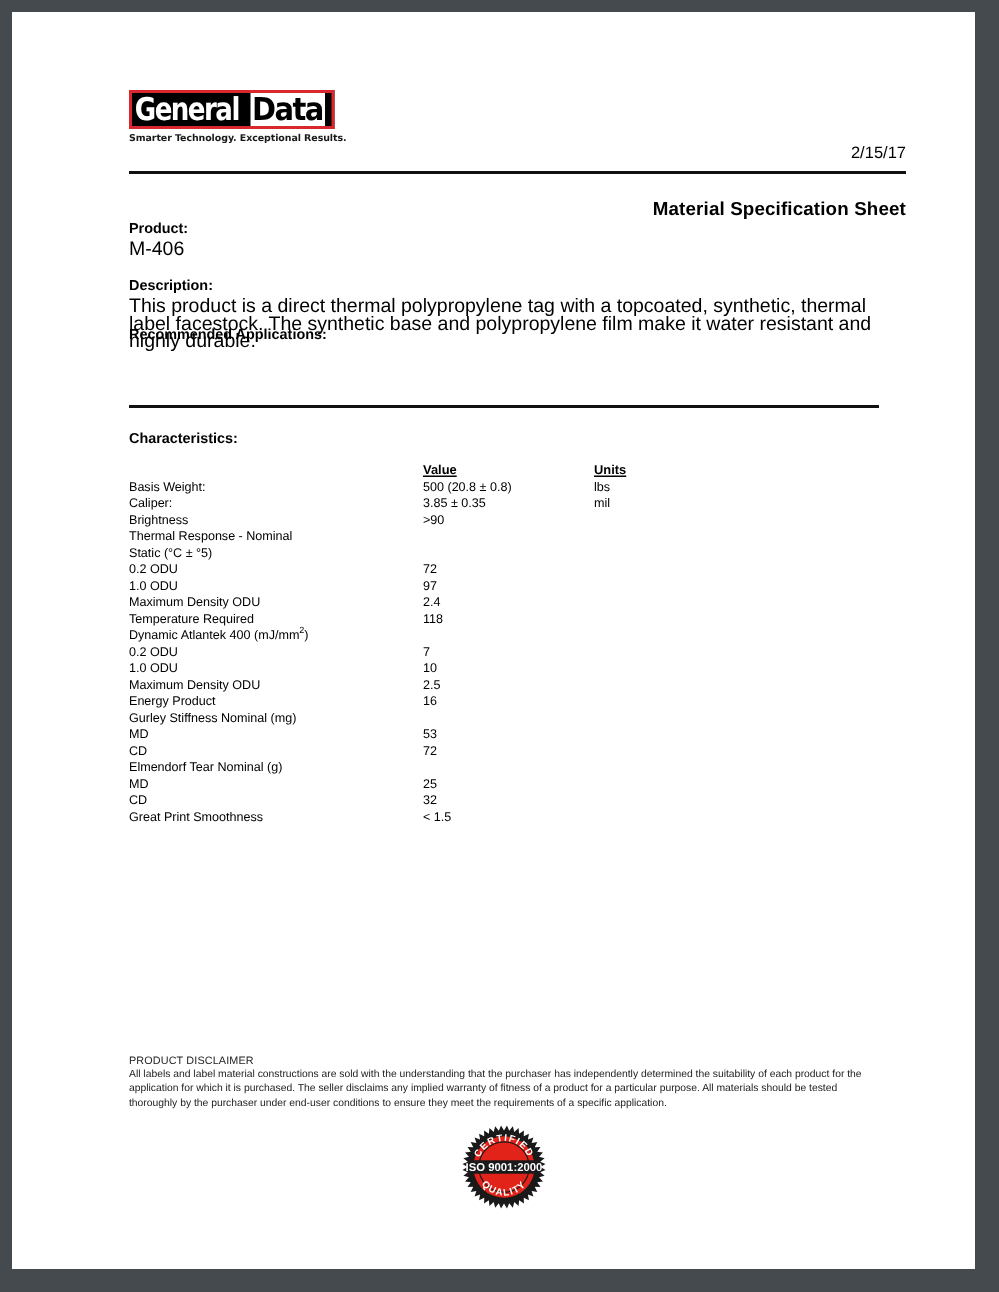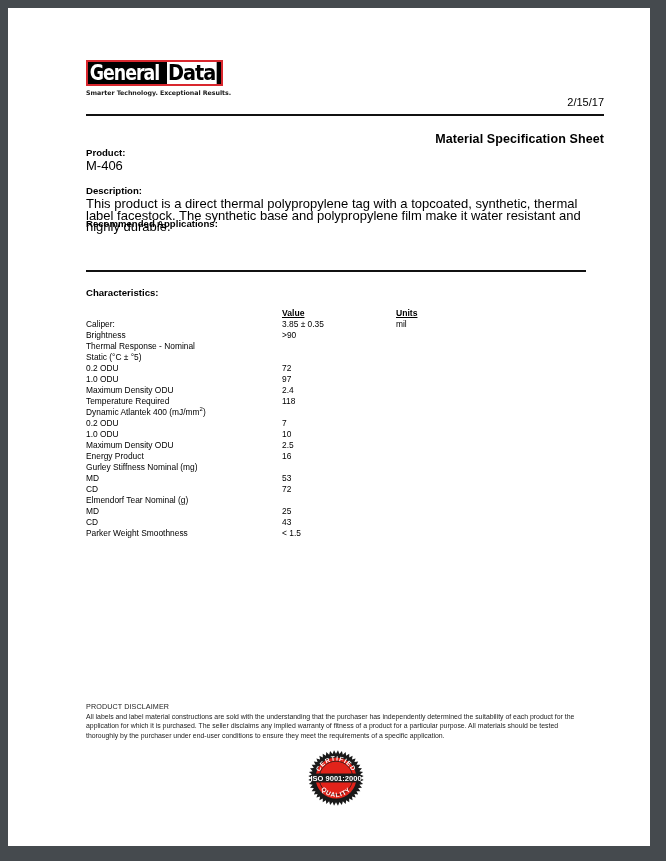--- a/index.html
+++ b/index.html
@@ -254,20 +254,25 @@
         </colgroup>
         <thead>
           <tr>
             <th><span></span></th>
             <th><span>Value</span></th>
             <th><span>Units</span></th>
           </tr>
         </thead>
         <tbody id="spec-body">
             <tr>
+              <td class="ind1">Basis Weight:</td>
+              <td>500 (20.8 ± 0.8)</td>
+              <td>lbs</td>
+            </tr>
+            <tr>
               <td class="ind1">Caliper:</td>
               <td>3.85 ± 0.35</td>
               <td>mil</td>
             </tr>
             <tr>
               <td class="ind1">Brightness</td>
               <td>&gt;90</td>
               <td></td>
             </tr>
             <tr>
@@ -345,25 +350,25 @@
               <td></td>
               <td></td>
             </tr>
             <tr>
               <td class="ind2">MD</td>
               <td>25</td>
               <td></td>
             </tr>
             <tr>
               <td class="ind2">CD</td>
-              <td>43</td>
-              <td></td>
-            </tr>
-            <tr>
-              <td class="ind1">Parker Weight Smoothness</td>
+              <td>32</td>
+              <td></td>
+            </tr>
+            <tr>
+              <td class="ind1">Great Print Smoothness</td>
               <td>&lt; 1.5</td>
               <td></td>
             </tr>
           </tbody>
       </table>
     </div>
 
   </div>
 
   <div class="footer">

